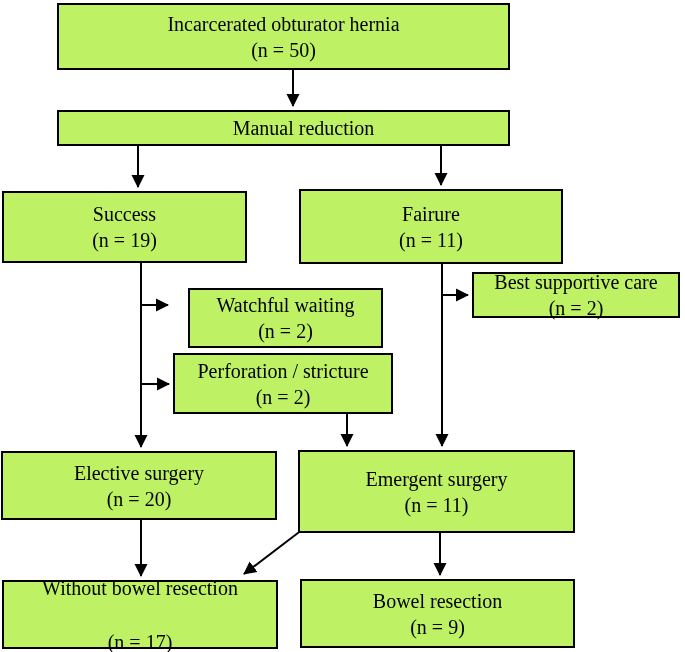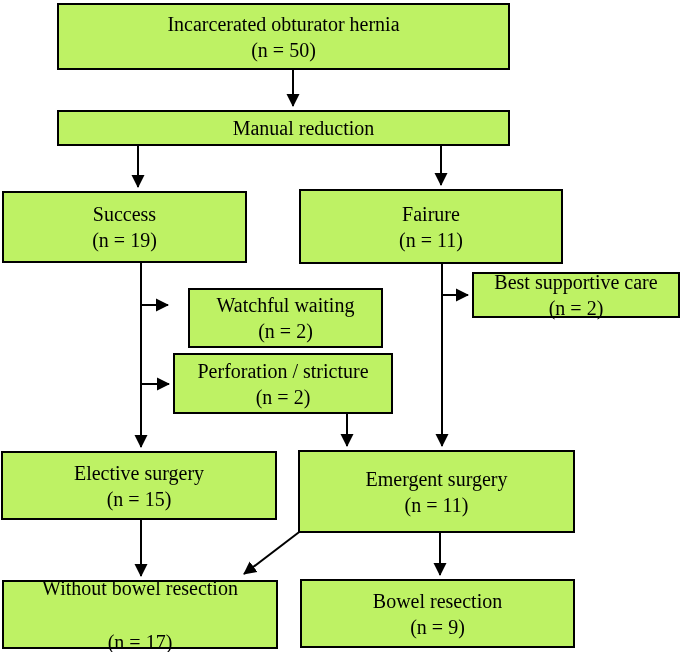--- a/index.html
+++ b/index.html
@@ -103,21 +103,21 @@
     <div class="nl">(n = 2)</div>
   </div>
 
   <div class="node" style="left:173px; top:353px; width:220px; height:61px;">
     <div class="nl">Perforation / stricture</div>
     <div class="nl">(n = 2)</div>
   </div>
 
   <div class="node" style="left:1px; top:451px; width:276px; height:69px;">
     <div class="nl">Elective surgery</div>
-    <div class="nl">(n = 15)</div>
+    <div class="nl">(n = 20)</div>
   </div>
 
   <div class="node" style="left:298px; top:450px; width:277px; height:83px;">
     <div class="nl">Emergent surgery</div>
     <div class="nl">(n = 11)</div>
   </div>
 
   <div class="node" style="left:2px; top:580px; width:276px; height:69px;gap:28px;">
     <div class="nl">Without bowel resection</div>
     <div class="nl">(n = 17)</div>

